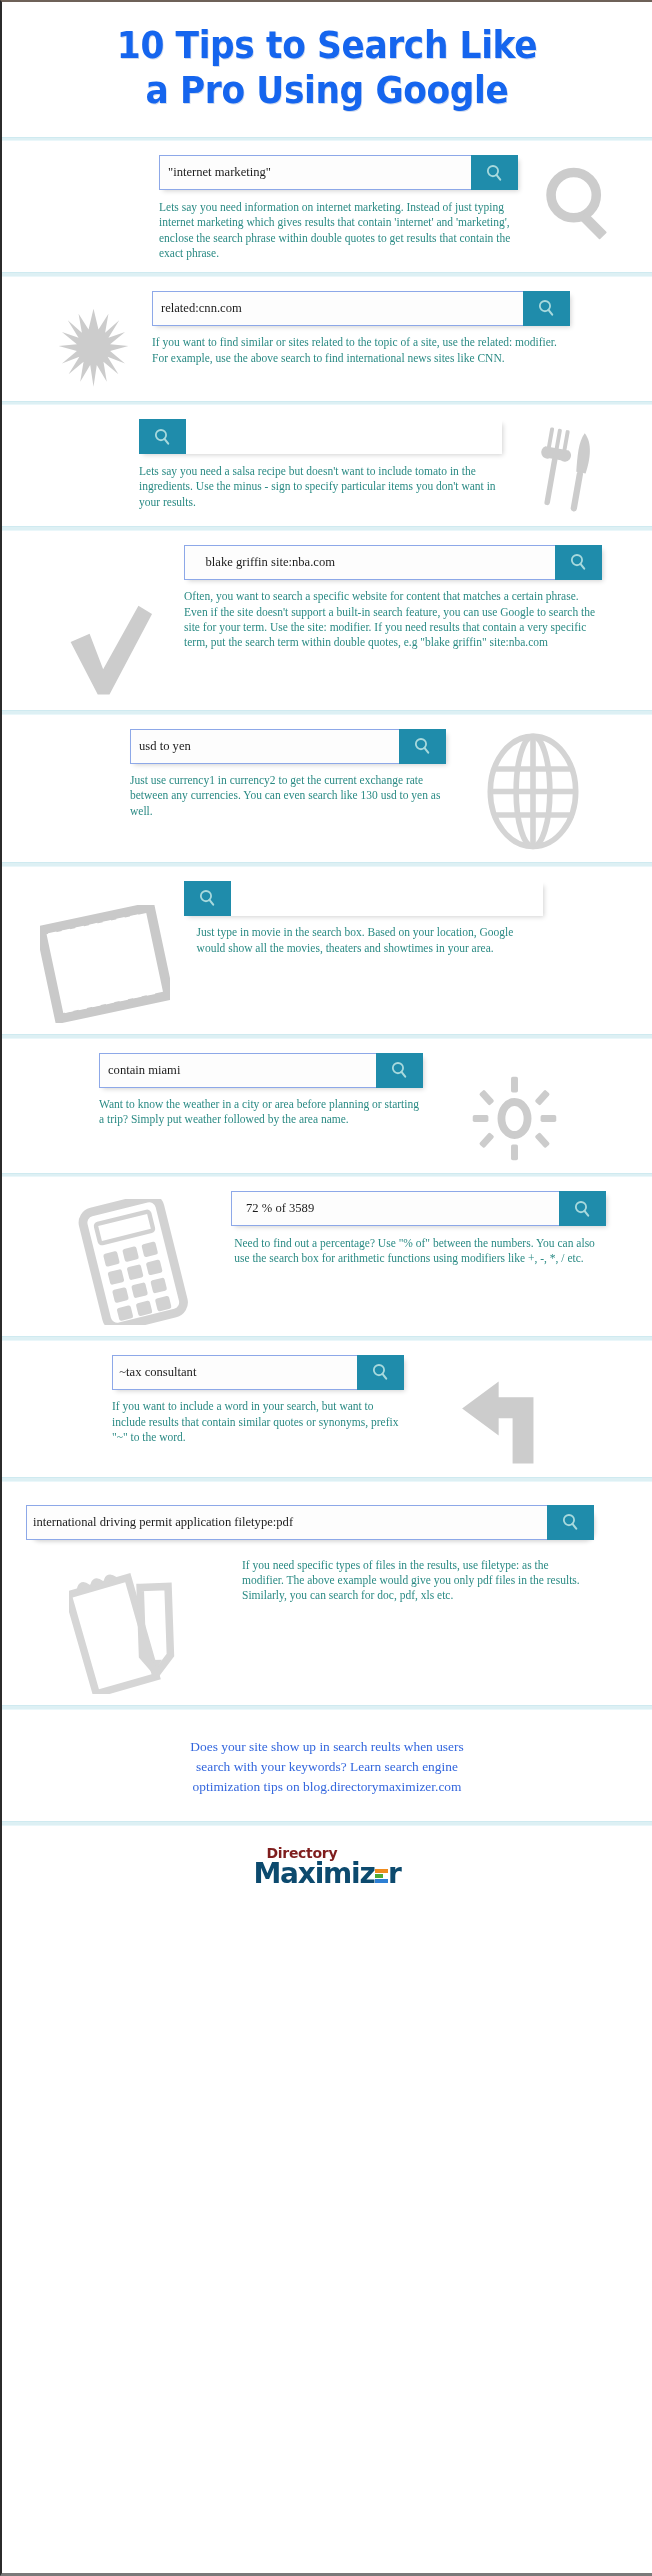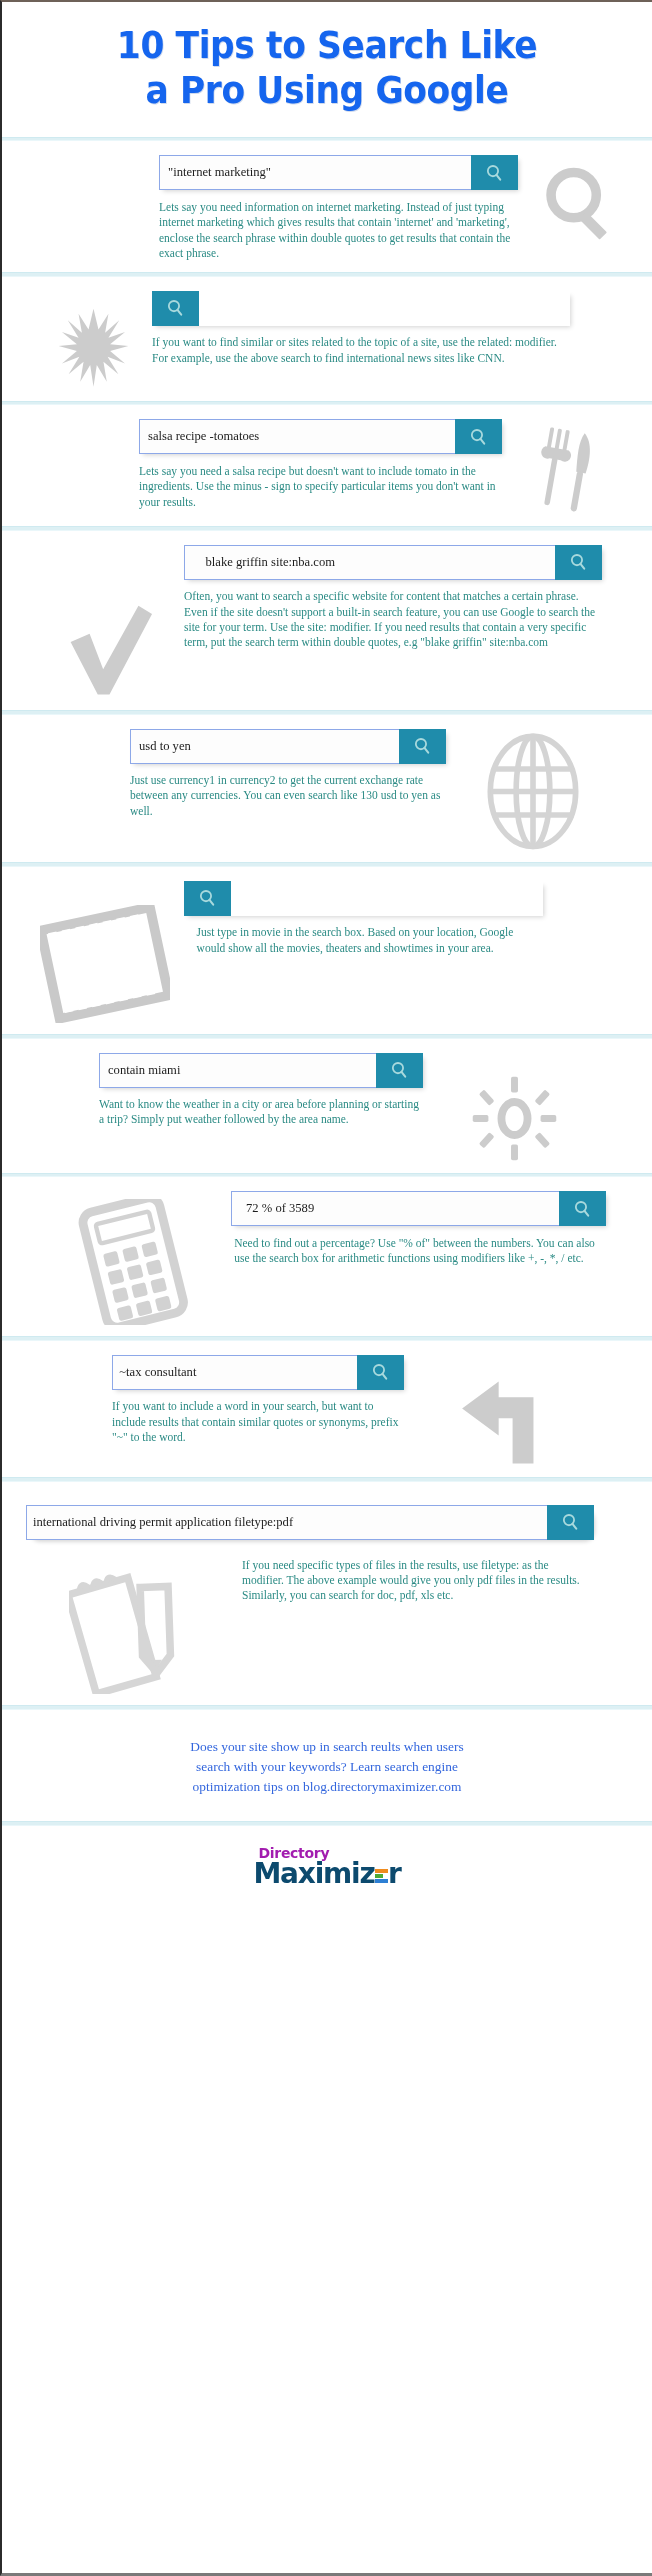--- a/index.html
+++ b/index.html
@@ -125,25 +125,25 @@
     text-align: center;
   }
   .logo {
     display: inline-block;
     text-align: left;
     line-height: 1;
     font-family: "DejaVu Sans", sans-serif;
   }
   .logo .l1 {
     display: block;
-    color: #a21caf;
+    color: #7f1d1d;
     font-weight: 900;
     font-size: 14px;
     letter-spacing: -0.3px;
-    margin-left: 5px;
+    margin-left: 13px;
   }
   .logo .l2 {
     display: block;
     color: #0c4a6e;
     font-weight: 900;
     font-size: 28px;
     letter-spacing: -1.2px;
     position: relative;
   }
   .logo .l2 .bars {
@@ -201,20 +201,21 @@
   <div class="divider"></div>
 
   <div class="tip icon-left" style="padding-left:32px; padding-right:14px;">
     <div class="tip-icon" style="width:118px; padding-top:16px;">
       <svg width="83" height="83" viewBox="0 0 100 100">
         <polygon class="gicon" points="50,2 56,27 68,8 64,31 81,16 68,37 88,30 70,45 92,47 70,53 88,68 67,60 80,81 62,66 66,90 54,70 50,96 46,70 34,90 38,66 20,81 33,60 12,68 30,53 8,47 30,45 12,30 32,37 19,16 36,31 32,8 44,27"></polygon>
       </svg>
     </div>
     <div class="tip-body" style="max-width:418px;">
       <div class="searchbar">
+        <div class="field">related:cnn.com</div>
         <div class="btn">
           <svg width="20.5" height="20.5" viewBox="0 0 24 24">
             <circle cx="10.5" cy="9.5" r="6" fill="none" stroke="#a8d9dd" stroke-width="2.1"></circle>
             <line x1="14.6" y1="14" x2="19" y2="19.5" stroke="#a8d9dd" stroke-width="2.4" stroke-linecap="round"></line>
           </svg>
         </div>
       </div>
       <p class="desc">If you want to find similar or sites related to the topic of a site, use the related: modifier. For example, use the above search to find international news sites like CNN.</p>
     </div>
   </div>
@@ -236,21 +237,20 @@
 
           <g class="gicon">
             <path d="M66 8 c12 10 13 32 10 50 l-12 0 c-2 -20 -4 -38 2 -50 z"></path>
             <rect x="65" y="56" width="8" height="52" rx="4"></rect>
           </g>
         </g>
       </svg>
     </div>
     <div class="tip-body" style="max-width:363px;">
       <div class="searchbar">
-        <div class="field">salsa recipe -tomatoes</div>
         <div class="btn">
           <svg width="20.5" height="20.5" viewBox="0 0 24 24">
             <circle cx="10.5" cy="9.5" r="6" fill="none" stroke="#a8d9dd" stroke-width="2.1"></circle>
             <line x1="14.6" y1="14" x2="19" y2="19.5" stroke="#a8d9dd" stroke-width="2.4" stroke-linecap="round"></line>
           </svg>
         </div>
       </div>
       <p class="desc">Lets say you need a salsa recipe but doesn't want to include tomato in the ingredients. Use the minus - sign to specify particular items you don't want in your results.</p>
     </div>
   </div>

